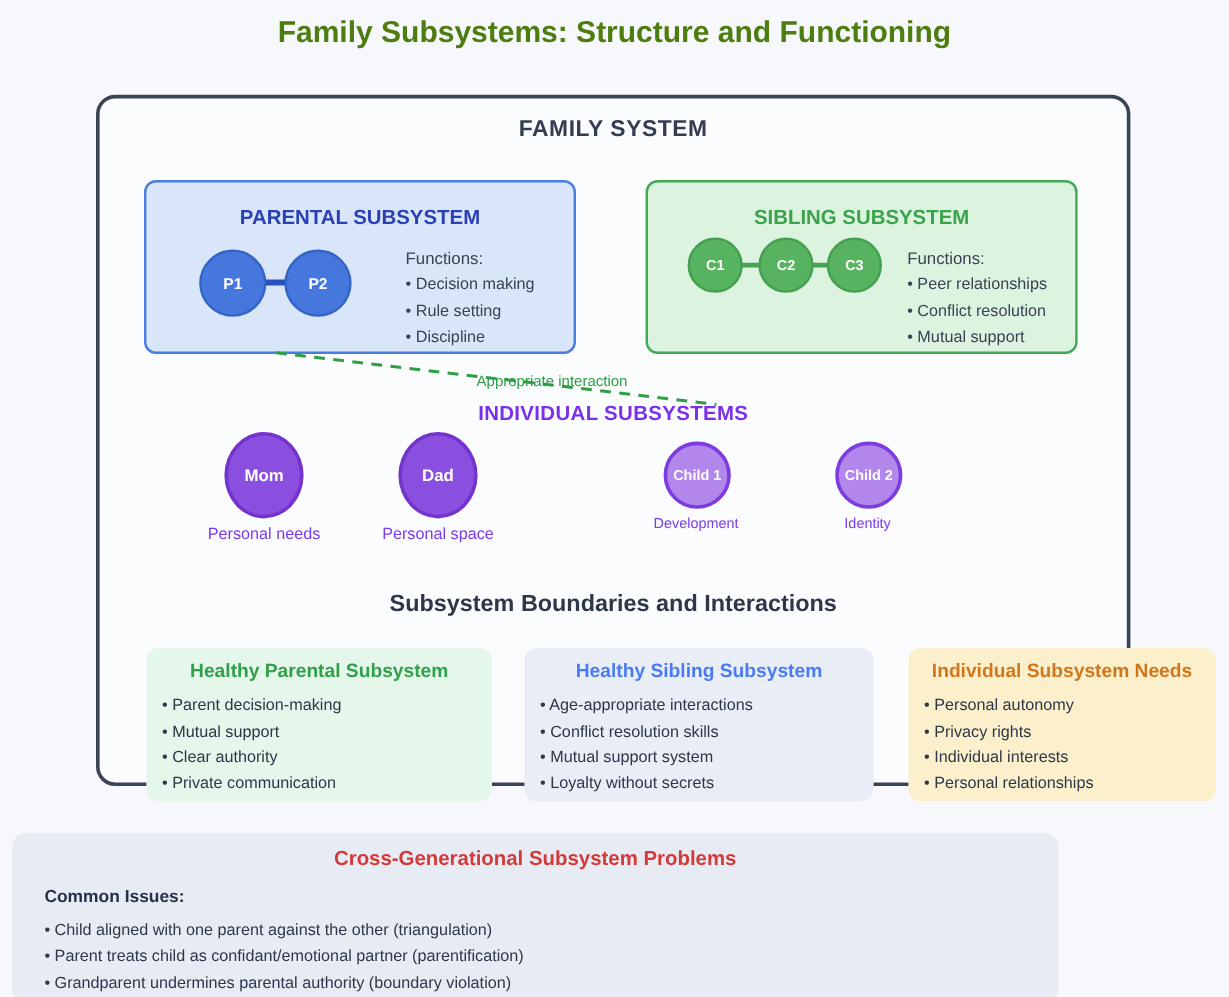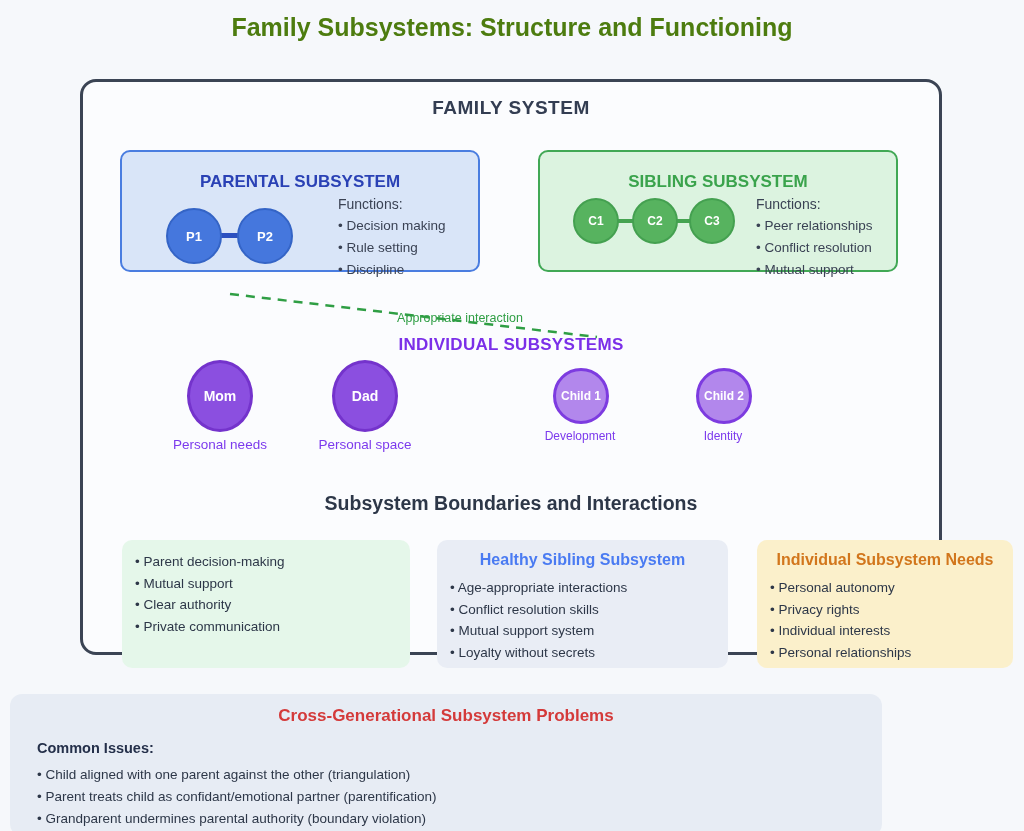--- a/index.html
+++ b/index.html
@@ -8,39 +8,39 @@
   .page { position:relative; width:1024px; height:831px; background:#f6f8fb; overflow:hidden; }
 
   .page-title { position:absolute; left:0; top:13px; width:1024px; text-align:center;
     font-size:25px; font-weight:bold; color:#4d7c0f; }
 
   .family-box { position:absolute; left:80px; top:79px; width:862px; height:576px;
     border:3px solid #3b4454; border-radius:16px; background:#fbfcfe; }
   .family-label { position:absolute; left:80px; top:97px; width:862px; text-align:center;
     font-size:19px; font-weight:bold; color:#333d52; letter-spacing:0.5px; }
 
-  .sub-box { position:absolute; top:150px; height:122px; border-radius:10px; }
+  .sub-box { position:absolute; top:150px; height:145px; border-radius:10px; }
   .parental-box { left:120px; width:360px; background:#d9e5f8; border:2px solid #4a7de0; }
   .sibling-box  { left:538px; width:360px; background:#dcf3e0; border:2px solid #41a855; }
   .sub-box-title { position:absolute; width:100%; top:20px; text-align:center; font-size:17px; font-weight:bold; }
   .parental-box .sub-box-title { color:#2a41b5; }
   .sibling-box  .sub-box-title { color:#3aa34c; }
 
   .connector { position:absolute; border-radius:2px; }
   .p-connector { left:206px; top:233px; width:52px; height:5px; background:#2b50c0; }
   .c-connector { left:590px; top:219px; width:110px; height:4px; background:#45a351; }
 
   .node { position:absolute; border-radius:50%; display:flex; align-items:center; justify-content:center;
     color:#ffffff; font-weight:bold; }
   .p-node { width:56px; height:56px; background:#4577dd; border:2px solid #3464c6; font-size:13px; }
   .c-node { width:46px; height:46px; background:#57b35f; border:2px solid #44a050; font-size:12px; }
   .parent-node { width:66px; height:72px; background:#8b4fe0; border:3px solid #7433cc; font-size:14px; }
   .child-node  { width:56px; height:56px; background:#b287ec; border:3px solid #7d3be0; font-size:12px; }
 
-  .functions { position:absolute; top:193px; width:150px; }
+  .functions { position:absolute; top:204px; width:150px; }
   .functions .fn-label { font-size:14px; color:#3a4254; line-height:22px; }
   .functions .fn-item  { font-size:13.5px; color:#3a4254; line-height:22px; }
 
   .interaction-label { position:absolute; left:360px; top:311px; width:200px; text-align:center;
     font-size:12.5px; color:#2f9e44; }
 
   .individual-title { position:absolute; left:80px; top:335px; width:862px; text-align:center;
     font-size:17px; font-weight:bold; color:#7b2fe8; letter-spacing:0.3px; }
 
   .member-note { position:absolute; width:150px; text-align:center; color:#7c3aed; }
@@ -120,20 +120,21 @@
 
   <div class="node child-node" style="left:553px; top:368px;">Child 1</div>
   <div class="member-note note-sm" style="left:505px; top:429px;">Development</div>
 
   <div class="node child-node" style="left:696px; top:368px;">Child 2</div>
   <div class="member-note note-sm" style="left:648px; top:429px;">Identity</div>
 
   <div class="boundaries-title">Subsystem Boundaries and Interactions</div>
 
   <div class="panel panel-green">
+    <h3>Healthy Parental Subsystem</h3>
     <div class="li">• Parent decision-making</div>
     <div class="li">• Mutual support</div>
     <div class="li">• Clear authority</div>
     <div class="li">• Private communication</div>
   </div>
 
   <div class="panel panel-gray">
     <h3>Healthy Sibling Subsystem</h3>
     <div class="li">• Age-appropriate interactions</div>
     <div class="li">• Conflict resolution skills</div>

